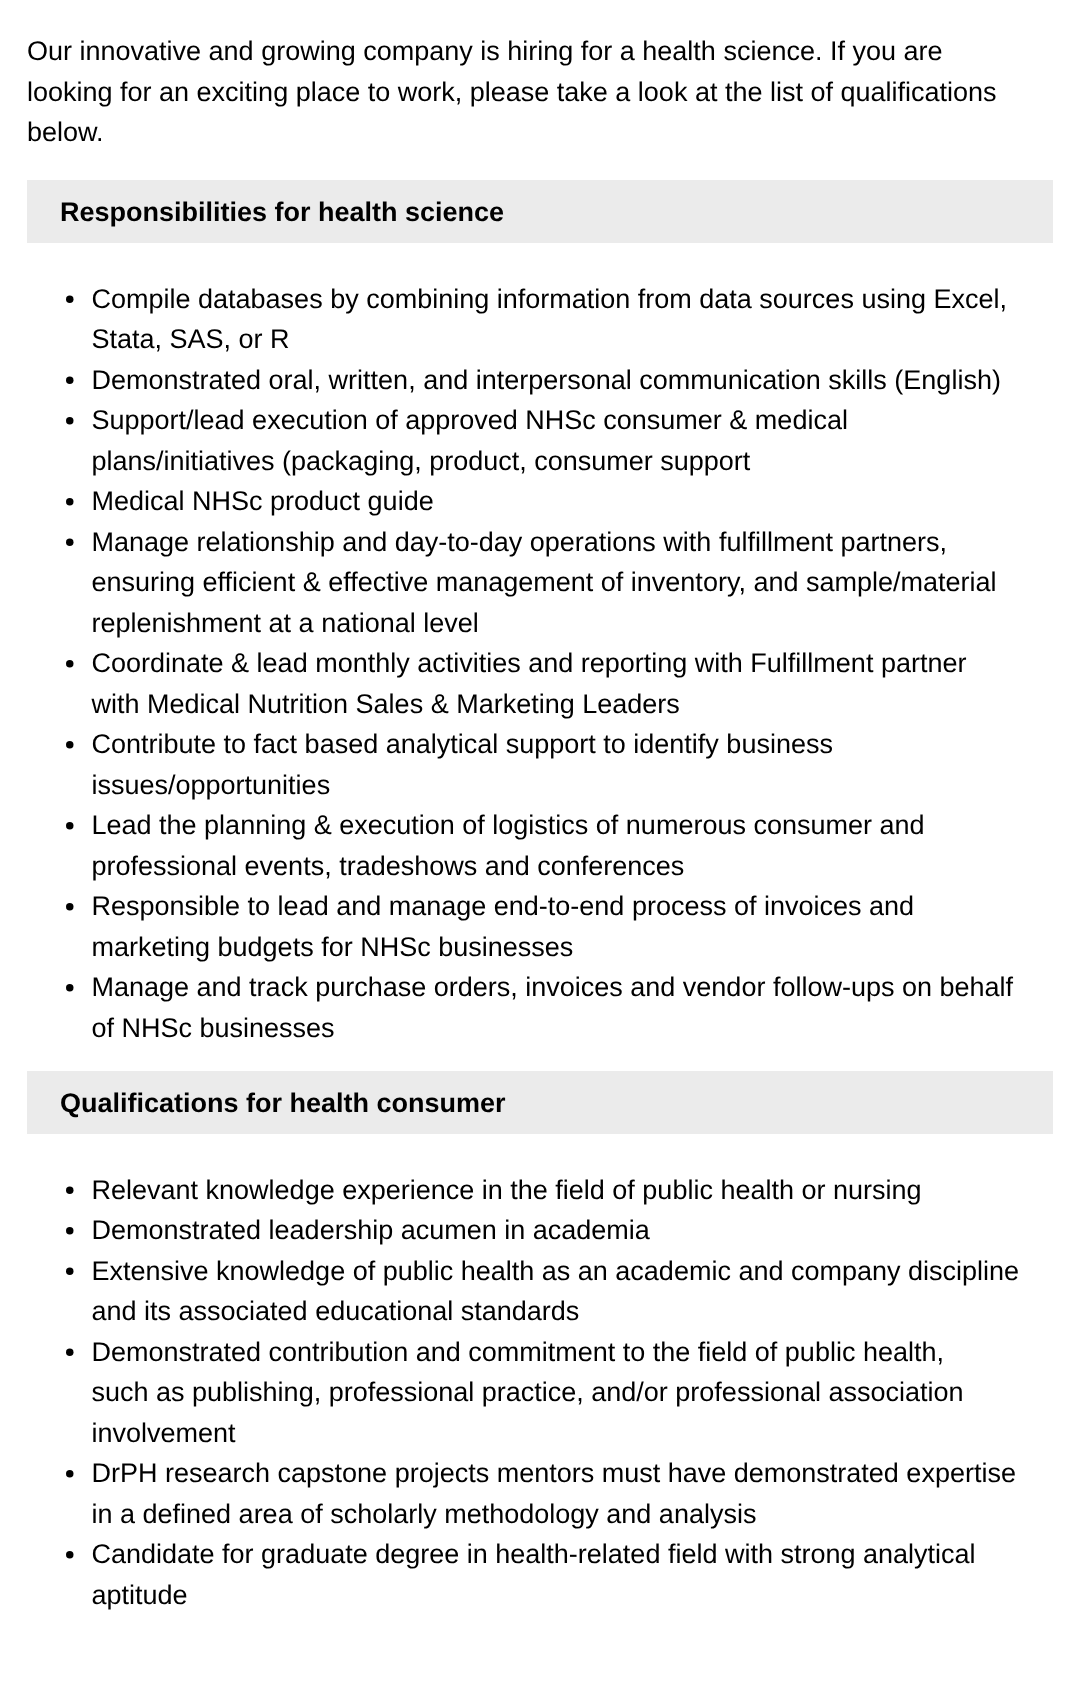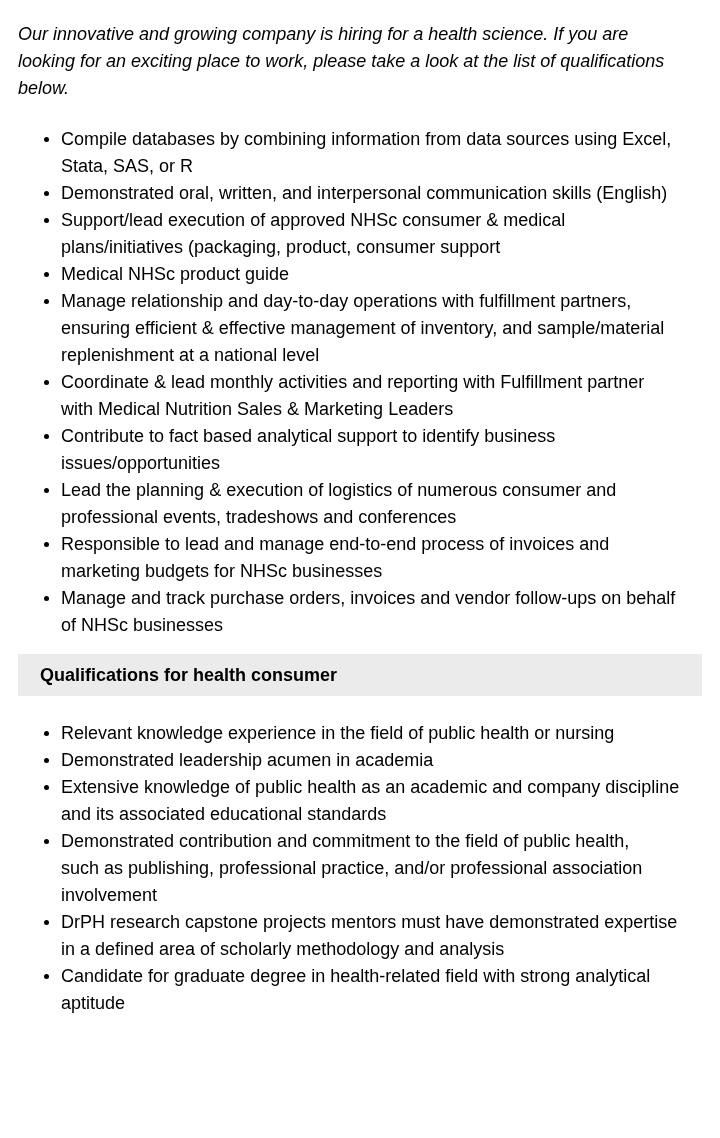--- a/index.html
+++ b/index.html
@@ -25,21 +25,20 @@
     line-height: 36px;
     font-weight: 700;
     text-align: center;
     letter-spacing: 0.2px;
   }
   .intro {
     margin-top: 21px;
     font-size: 18px;
     line-height: 27px;
     white-space: pre-line;
-    font-style: italic;
   }
   .section-header {
     margin-top: 13px;
     height: 42px;
     background: #ebebeb;
     display: flex;
     align-items: center;
     padding-left: 22px;
     font-size: 18px;
     font-weight: 700;
@@ -72,20 +71,23 @@
 </head>
 <body>
 
 <div class="page">
 
 
   <p class="intro">Our innovative and growing company is hiring for a health science. If you are
 looking for an exciting place to work, please take a look at the list of qualifications
 below.</p>
 
+  <div class="section-header">
+    <span>Responsibilities for health science</span>
+  </div>
 
   <ul class="bullet-list">
     <li>Compile databases by combining information from data sources using Excel,
 Stata, SAS, or R</li>
     <li>Demonstrated oral, written, and interpersonal communication skills (English)</li>
     <li>Support/lead execution of approved NHSc consumer &amp; medical
 plans/initiatives (packaging, product, consumer support</li>
     <li>Medical NHSc product guide</li>
     <li>Manage relationship and day-to-day operations with fulfillment partners,
 ensuring efficient &amp; effective management of inventory, and sample/material

